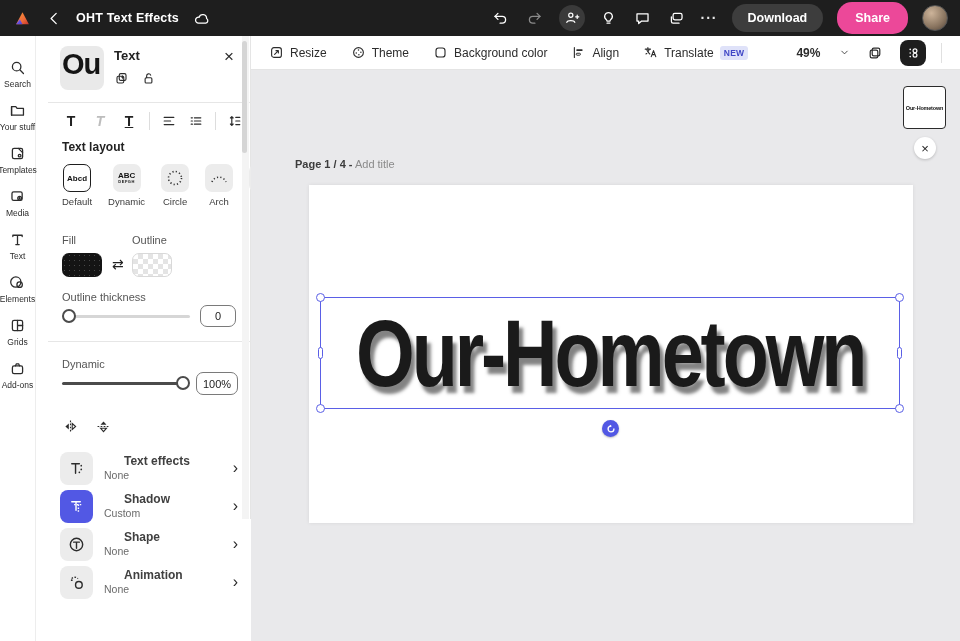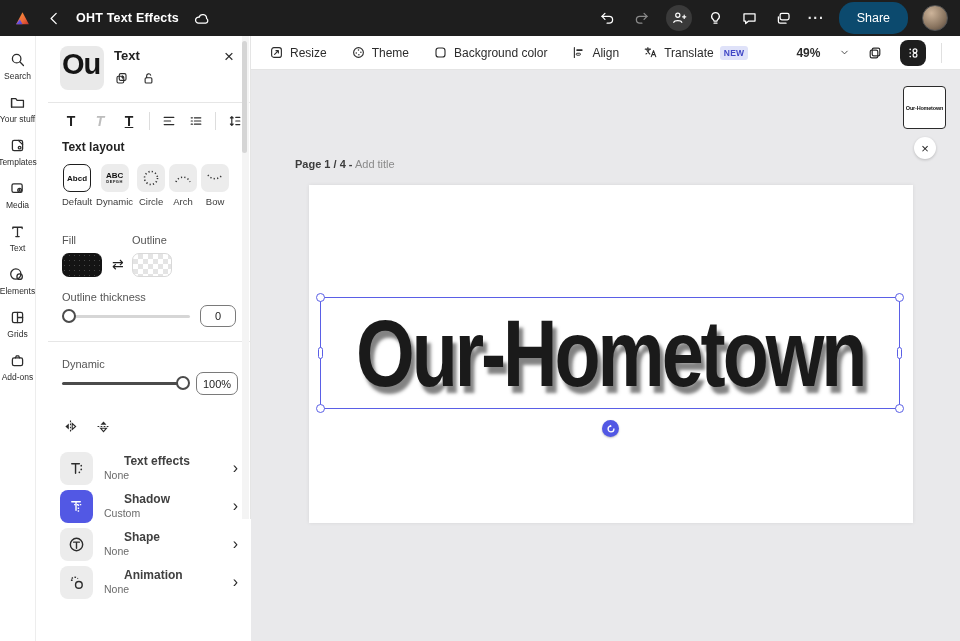--- a/index.html
+++ b/index.html
@@ -8,26 +8,26 @@
 
   
   .topbar { position:absolute; left:0; top:0; width:960px; height:36px; background:#1e1e1e; display:flex; align-items:center; color:#fff; }
   .topbar-left { display:flex; align-items:center; gap:12px; padding-left:12px; flex:1; }
   .doc-title { font-size:12.5px; font-weight:700; color:#fff; letter-spacing:.2px; }
   .topbar-right { display:flex; align-items:center; gap:14px; padding-right:12px; }
   .tb-icon { width:20px; height:20px; display:flex; align-items:center; justify-content:center; cursor:pointer; }
   .tb-icon svg { width:17px; height:17px; }
   .iconbtn-circle { width:26px; height:26px; border-radius:50%; background:#3a3a3a; display:flex; align-items:center; justify-content:center; }
   .btn-download { background:#3d3d3d; color:#fff; border:none; border-radius:15px; height:28px; padding:0 16px; font-size:12.5px; font-weight:700; font-family:inherit; cursor:pointer; }
-  .btn-share { background:#0c4a6e; color:#fff; border:none; border-radius:15px; height:32px; padding:0 18px; font-size:12.5px; font-weight:400; font-family:inherit; cursor:pointer; }
+  .btn-share { background:#ec4899; color:#fff; border:none; border-radius:15px; height:32px; padding:0 18px; font-size:12.5px; font-weight:700; font-family:inherit; cursor:pointer; }
   .avatar { width:26px; height:26px; border-radius:50%; background:radial-gradient(circle at 35% 30%, #cdb49a, #8a7560 60%, #4d4036); border:1px solid #555; display:flex; align-items:center; justify-content:center; font-size:11px; color:#2e2620; }
   .more-dots { color:#e8e8e8; font-size:14px; font-weight:700; letter-spacing:1px; }
 
   
-  .rail { position:absolute; left:0; top:36px; width:36px; height:605px; background:#fff; border-right:1px solid #ededed; display:flex; flex-direction:column; align-items:center; padding-top:12px; gap:7px; }
+  .rail { position:absolute; left:0; top:36px; width:36px; height:605px; background:#fff; border-right:1px solid #ededed; display:flex; flex-direction:column; align-items:center; padding-top:20px; gap:7px; }
   .rail-item { width:48px; display:flex; flex-direction:column; align-items:center; gap:3px; cursor:pointer; padding:3px 0; }
   .rail-item svg { width:17px; height:17px; }
   .rail-label { font-size:8.5px; color:#2c2c2c; }
 
   
   .panel { position:absolute; left:48px; top:36px; width:203px; height:483px; background:#fff; border-right:1px solid #e5e5e5; }
   .panel-scroll-track { position:absolute; right:1px; top:0; width:7px; height:100%; background:#f4f4f4; }
   .panel-scroll-thumb { position:absolute; right:2px; top:5px; width:5px; height:112px; background:#d5d5d5; border-radius:3px; }
   .panel-head { position:absolute; left:12px; top:10px; display:flex; gap:10px; }
   .thumb-preview { width:44px; height:44px; border-radius:8px; background:#e9e9e9; overflow:hidden; position:relative; }
@@ -41,21 +41,21 @@
   .tbtn { font-size:14px; color:#222; cursor:pointer; width:18px; text-align:center; }
   .tbtn.bold { font-weight:800; }
   .tbtn.italic { font-style:italic; color:#bdbdbd; font-weight:600; }
   .tbtn.under { font-weight:700; text-decoration:underline; }
   .vsep { width:1px; height:18px; background:#ddd; }
   .trow svg { width:16px; height:16px; cursor:pointer; }
 
   .sec-label { position:absolute; left:14px; font-size:12px; font-weight:700; color:#222; }
   .sub-label { position:absolute; font-size:11px; color:#555;text-align:center; }
 
-  .layout-row { position:absolute; left:14px; top:128px; display:flex; gap:4px; }
+  .layout-row { position:absolute; left:14px; top:128px; display:flex; gap:16px; }
   .layout-opt { display:flex; flex-direction:column; align-items:center; gap:4px; cursor:pointer; }
   .layout-box { width:28px; height:28px; border-radius:7px; background:#ececec; display:flex; align-items:center; justify-content:center; overflow:hidden; }
   .layout-box.selected { background:#fff; border:1.5px solid #1e1e1e; }
   .layout-abcd { font-size:8px; font-weight:800; color:#111; }
   .layout-dyn { display:flex; flex-direction:column; align-items:center; line-height:1; }
   .layout-dyn .l1 { font-size:8px; font-weight:900; color:#111; }
   .layout-dyn .l2 { font-size:4px; font-weight:700; color:#111; letter-spacing:.5px; }
   .layout-opt-label { font-size:9.5px; color:#3c3c3c; }
   .layout-box svg { width:22px; height:22px; }
 
@@ -190,20 +190,21 @@
             <path class="s-white" d="M3.5 4.5h13v8.5H9l-3.5 3v-3h-2z"></path>
           </svg>
       </span>
       <span class="tb-icon">
         <svg viewBox="0 0 20 20">
             <rect class="s-white" x="6" y="4" width="10.5" height="7.5" rx="2"></rect>
             <path class="s-white" d="M4 8v5.5a2 2 0 0 0 2 2h7"></path>
           </svg>
       </span>
       <span class="more-dots">···</span>
+      <button class="btn-download">Download</button>
       <button class="btn-share">Share</button>
       <span class="avatar"></span>
     </div>
   </div>
 
   <div class="rail">
     <div class="rail-item">
       <svg viewBox="0 0 20 20">
           <circle class="s-dark" cx="9" cy="9" r="5"></circle>
           <path class="s-dark" d="M13 13 L17 17"></path>

